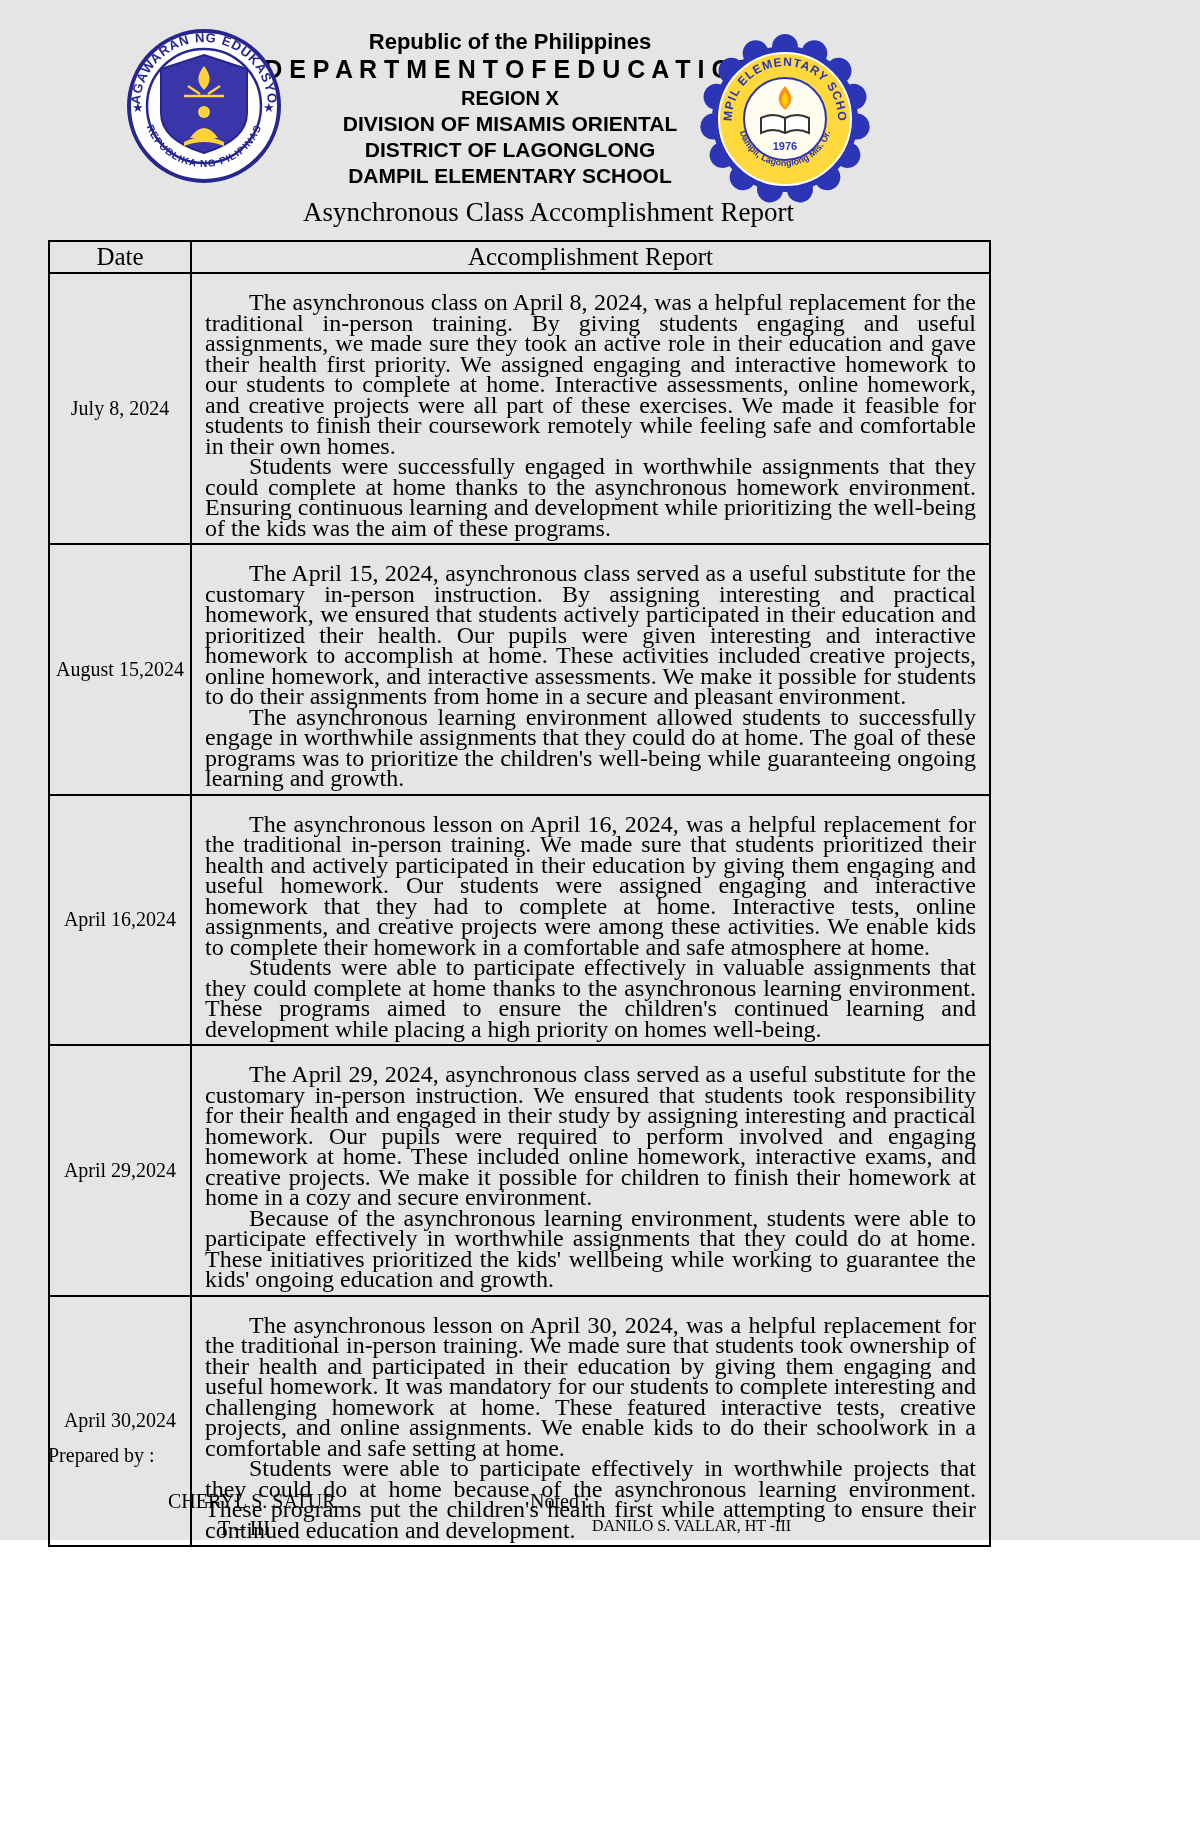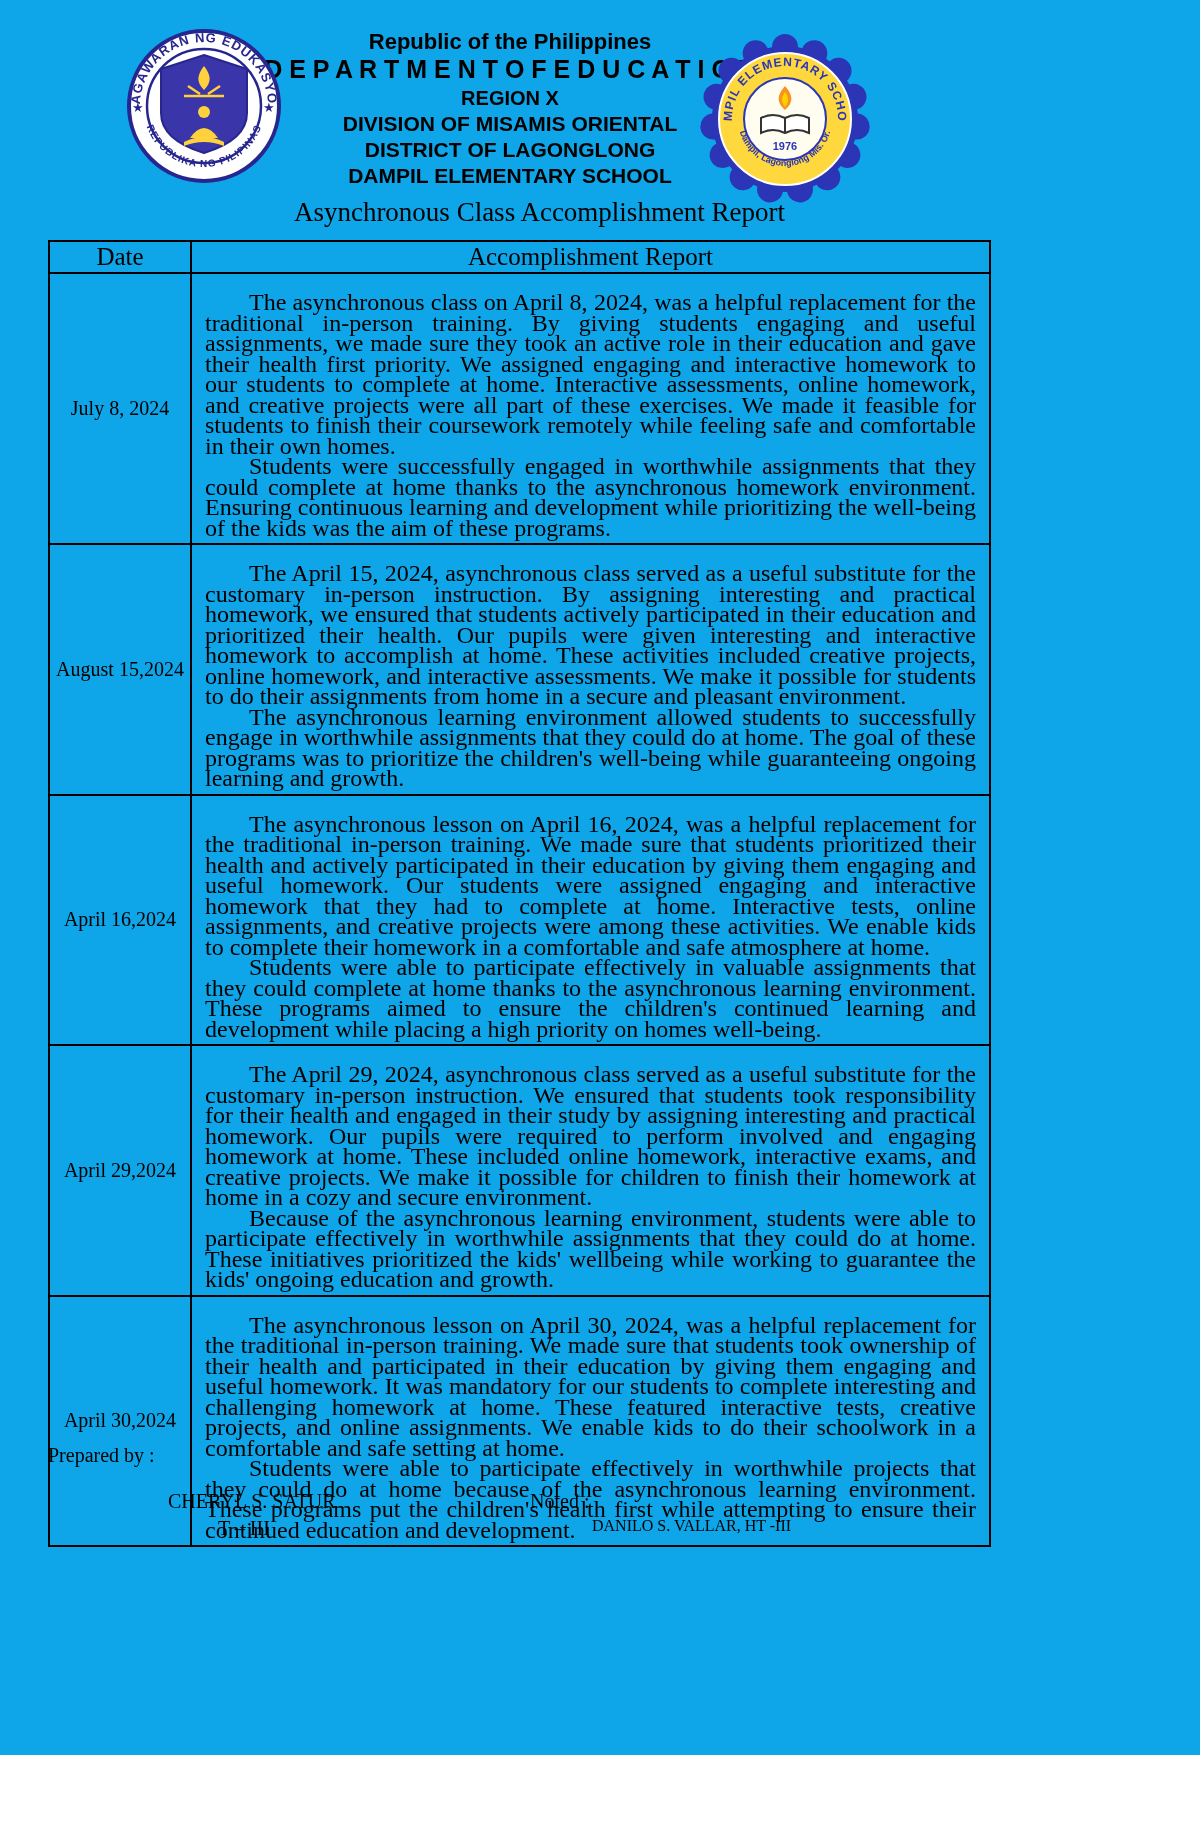--- a/index.html
+++ b/index.html
@@ -4,21 +4,21 @@
 <style>
   * { box-sizing: border-box; margin: 0; padding: 0; }
   html, body { background: #ffffff; }
   body {
     width: 1200px;
     height: 1835px;
     position: relative;
     font-family: "Liberation Serif", serif;
     color: #000;
   }
-  .page { position: absolute; inset: 0; width: 1200px; height: 1755px; background: #0ea5e9; }
+  .page { position: absolute; inset: 0; width: 1200px; height: 1540px; background: #e5e5e5; }
 
   
   .header-text {
     position: absolute;
     top: 30px; left: 0;
     width: 1020px;
     text-align: center;
     font-family: "Liberation Sans", sans-serif;
     font-weight: bold;
     line-height: 1.1;
@@ -28,21 +28,21 @@
   .hl3 { font-size: 20px; margin-top: 3px; }
   .hl4, .hl5, .hl6 { font-size: 21px; margin-top: 3px; }
 
   .logo { position: absolute; }
   .logo-left  { top: 28px; left: 126px; width: 156px; height: 156px; }
   .logo-right { top: 34px; left: 700px; width: 170px; height: 170px; }
 
   
   .doc-title {
     position: absolute;
-    top: 197px; left: 7px;
+    top: 197px; left: 16px;
     width: 1024px;
     text-align: center;
     font-size: 27px;
     font-family: "Liberation Serif", serif;
     padding-left: 41px;
   }
 
   
   table.report-table {
     position: absolute;

